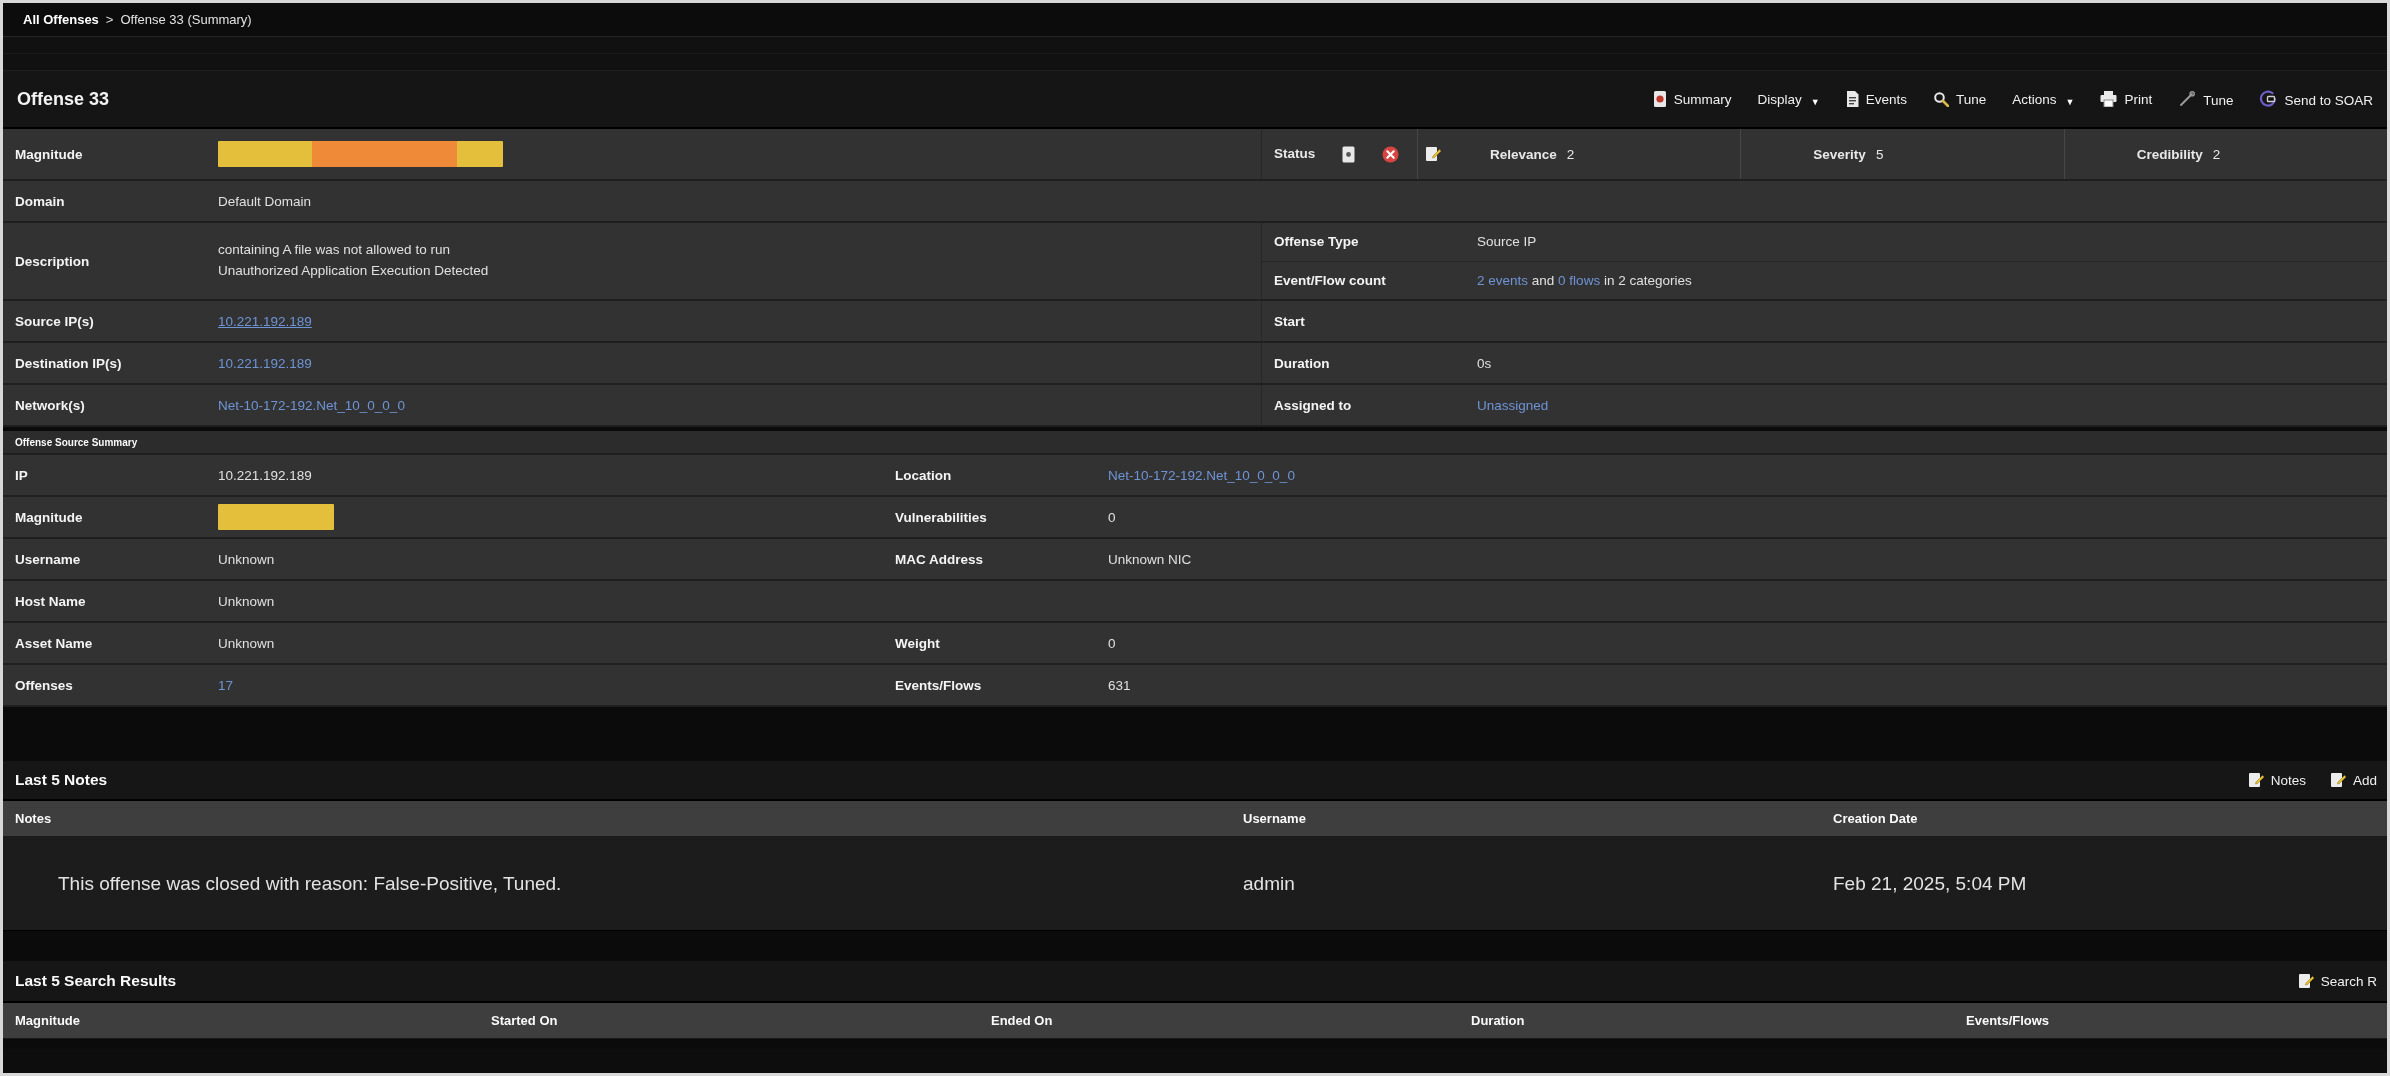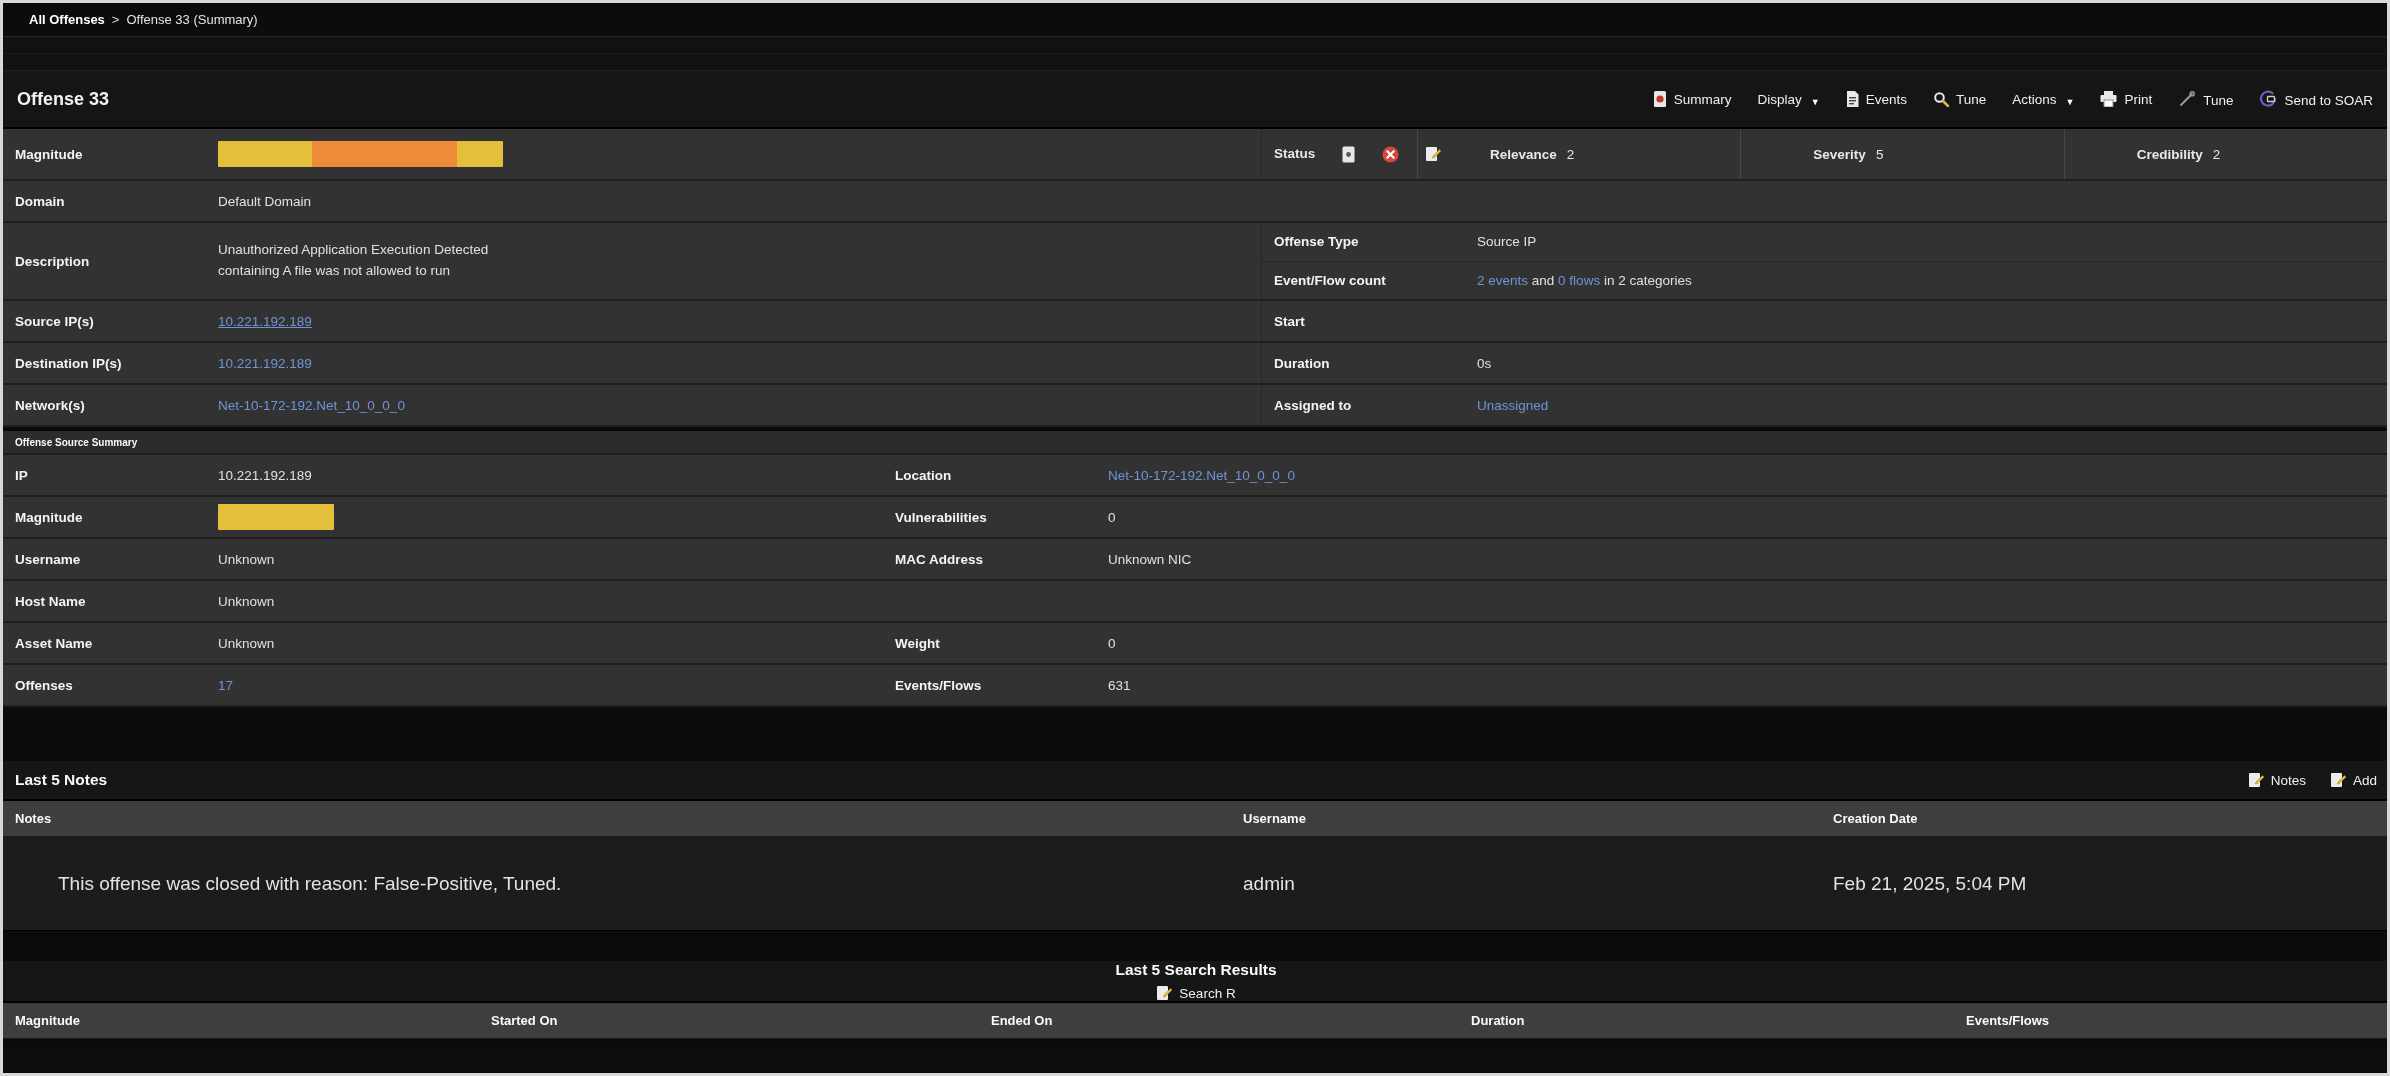--- a/index.html
+++ b/index.html
@@ -6,21 +6,21 @@
   html,body { background:#000; }
   body {
     width:2390px; height:1076px;
     font-family:"Liberation Sans", sans-serif;
     color:#e8e8e8;
     border:3px solid #d8d8d8;
     outline:1px solid #222;
     overflow:hidden;
     background:#0d0d0d;
   }
-  .crumb-bar{ height:34px; background:#0c0c0c; display:flex; align-items:center; padding-left:26px; font-size:13px; border-bottom:1px solid #262626;}
+  .crumb-bar{ height:34px; background:#0c0c0c; display:flex; align-items:center; padding-left:20px; font-size:13px; border-bottom:1px solid #262626;}
   .crumb-root{ font-weight:bold; color:#fff; cursor:pointer;}
   .crumb-sep{ margin:0 7px; color:#ddd;}
   .crumb-cur{ color:#e3e3e3;}
   .gap-band{ height:34px; background:#111; border-bottom:1px solid #1e1e1e;}
   .gap-band .inner-line{ height:17px; border-bottom:1px solid #1b1b1b;}
 
   .title-bar{ height:58px; background:#151515; display:flex; align-items:center; justify-content:space-between; padding:0 14px; border-bottom:2px solid #000;}
   .page-title{ font-size:18px; font-weight:bold; color:#f2f2f2;}
   .toolbar{ display:flex; align-items:center; gap:26px;}
   .tb-btn{ display:flex; align-items:flex-end; gap:7px; font-size:13.5px; color:#f0f0f0; cursor:pointer; white-space:nowrap;}
@@ -212,22 +212,22 @@
     <div class="half-left" style="width:100%;">
       <div class="lbl">Domain</div>
       <div class="val">Default Domain</div>
     </div>
   </div>
 
   <div class="trow" style="height:78px;">
     <div class="half-left">
       <div class="lbl">Description</div>
       <div class="val desc-text">
+        <div>containing A file was not allowed to run</div>
         <div>Unauthorized Application Execution Detected</div>
-        <div>containing A file was not allowed to run</div>
       </div>
     </div>
     <div class="desc-right">
       <div class="desc-sub">
         <div class="lbl">Offense Type</div>
         <div class="val">Source IP</div>
       </div>
       <div class="desc-sub">
         <div class="lbl">Event/Flow count</div>
         <div class="val">
@@ -375,21 +375,21 @@
 </div>
 
 <div class="note-row">
   <div class="note-cell">This offense was closed with reason: False-Positive, Tuned.</div>
   <div>admin</div>
   <div>Feb 21, 2025, 5:04 PM</div>
 </div>
 
 <div class="black-gap" style="height:30px;"></div>
 
-<div class="notes-hdr" style="height:42px;flex-direction:column;">
+<div class="notes-hdr" style="height:42px;">
   <div class="notes-title">Last 5 Search Results</div>
   <div class="hdr-btns">
     <div class="hdr-btn">
       <span class="icon">
           <svg width="16" height="16" viewBox="0 0 16 16">
             <rect x="1" y="1" width="11" height="14" rx="1" fill="#ececec"></rect>
             <path d="M8 10 L14.5 3.5 L16 5 L9.5 11.5 L7.5 12 Z" fill="#e8c23a" stroke="#9c7e14" stroke-width="0.6"></path>
           </svg>
         </span>
       <span>Search R</span>

